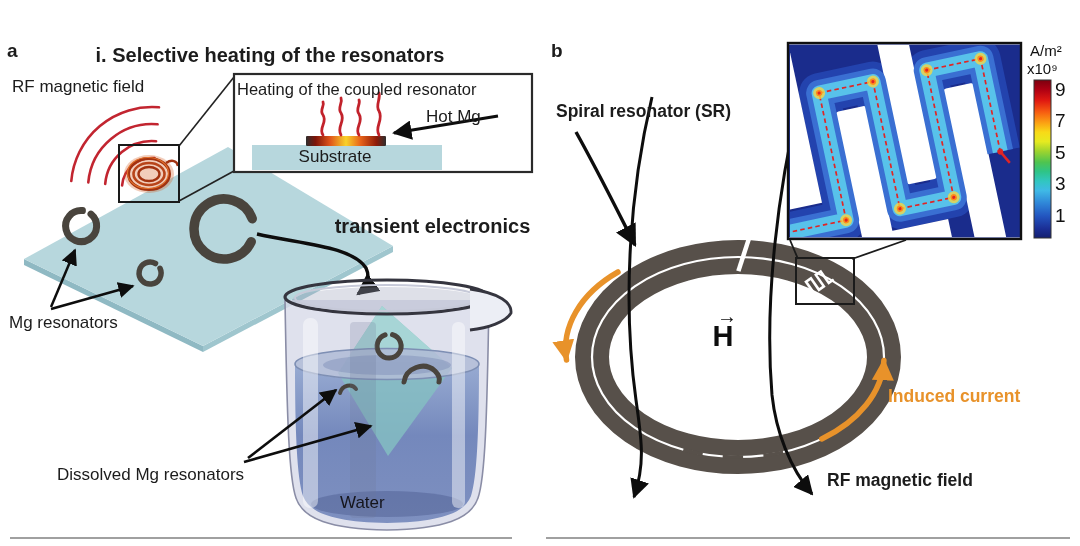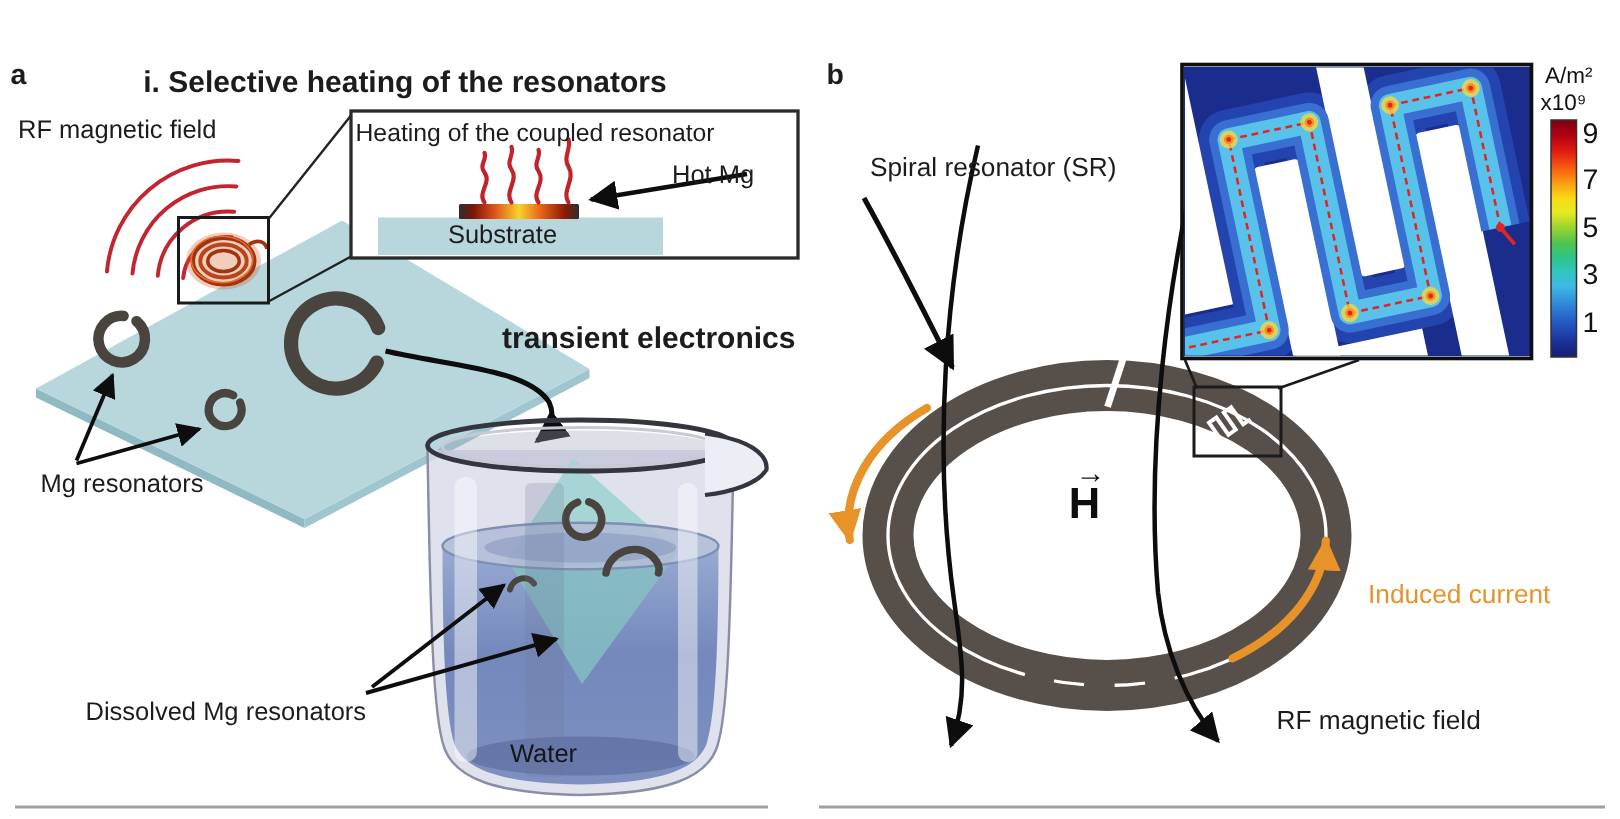--- a/index.html
+++ b/index.html
@@ -1,20 +1,20 @@
 <!DOCTYPE html>
 <html><head>
 <meta charset="utf-8">
 <style>
   html,body{margin:0;padding:0;background:#fff;}
   #fig{position:relative;width:1080px;height:546px;background:#fff;overflow:hidden;
        font-family:"Liberation Sans", sans-serif;}
   #art{position:absolute;left:0;top:0;}
   .lbl{position:absolute;color:#1c1c1c;white-space:nowrap;font-size:17px;line-height:1.15;}
-  .bold{font-weight:400;margin-left:24px;}
+  .bold{font-weight:700;}
   .center{text-align:center;}
   .panel-letter{font-size:19px;font-weight:700;}
   .title{font-size:20px;font-weight:700;}
   .orange{color:#e8922a;}
   .cb-tick{position:absolute;left:1055px;font-size:19px;color:#111;}
   .cb-unit{position:absolute;font-size:15px;color:#111;}
   .hvec{position:absolute;left:705px;top:311px;width:36px;text-align:center;}
   .hvec .harrow{display:block;font-size:20px;line-height:11px;margin-left:8px;color:#0d0d0d;}
   .hvec .hsym{display:block;font-size:29px;font-weight:700;line-height:28px;color:#0d0d0d;}
   .botline{position:absolute;height:2px;background:#a0a0a0;top:537px;}
@@ -254,24 +254,24 @@
     <g>
       <rect x="1034" y="80" width="17" height="158" fill="url(#cbar)" stroke="#333" stroke-width="1"></rect>
     </g>
   </g>
 </svg>
 
 <div class="lbl panel-letter" style="left:7px;top:40px;">a</div>
 <div class="lbl title center" style="left:60px;top:44px;width:420px;">i. Selective heating of the resonators</div>
 <div class="lbl" style="left:12px;top:77px;">RF magnetic field</div>
 <div class="lbl center" style="left:237px;top:80px;width:238px;font-size:16.5px;">Heating of the coupled resonator</div>
-<div class="lbl" style="left:448px;top:107px;text-align:right;">Hot Mg</div>
+<div class="lbl" style="left:426px;top:107px;text-align:right;">Hot Mg</div>
 <div class="lbl center" style="left:252px;top:147px;width:166px;">Substrate</div>
 <div class="lbl title center" style="left:325px;top:215px;width:215px;">transient electronics</div>
-<div class="lbl" style="left:27px;top:313px;">Mg resonators</div>
+<div class="lbl" style="left:9px;top:313px;">Mg resonators</div>
 <div class="lbl" style="left:57px;top:465px;">Dissolved Mg resonators</div>
 <div class="lbl" style="left:340px;top:493px;color:#15151c;">Water</div>
 
 <div class="lbl panel-letter" style="left:551px;top:40px;">b</div>
 <div class="lbl bold" style="left:556px;top:101px;font-size:17.5px;">Spiral resonator (SR)</div>
 <div class="hvec">
   <span class="harrow">→</span>
   <span class="hsym">H</span>
 </div>
 <div class="lbl bold orange" style="left:888px;top:386px;font-size:17.5px;">Induced current</div>

